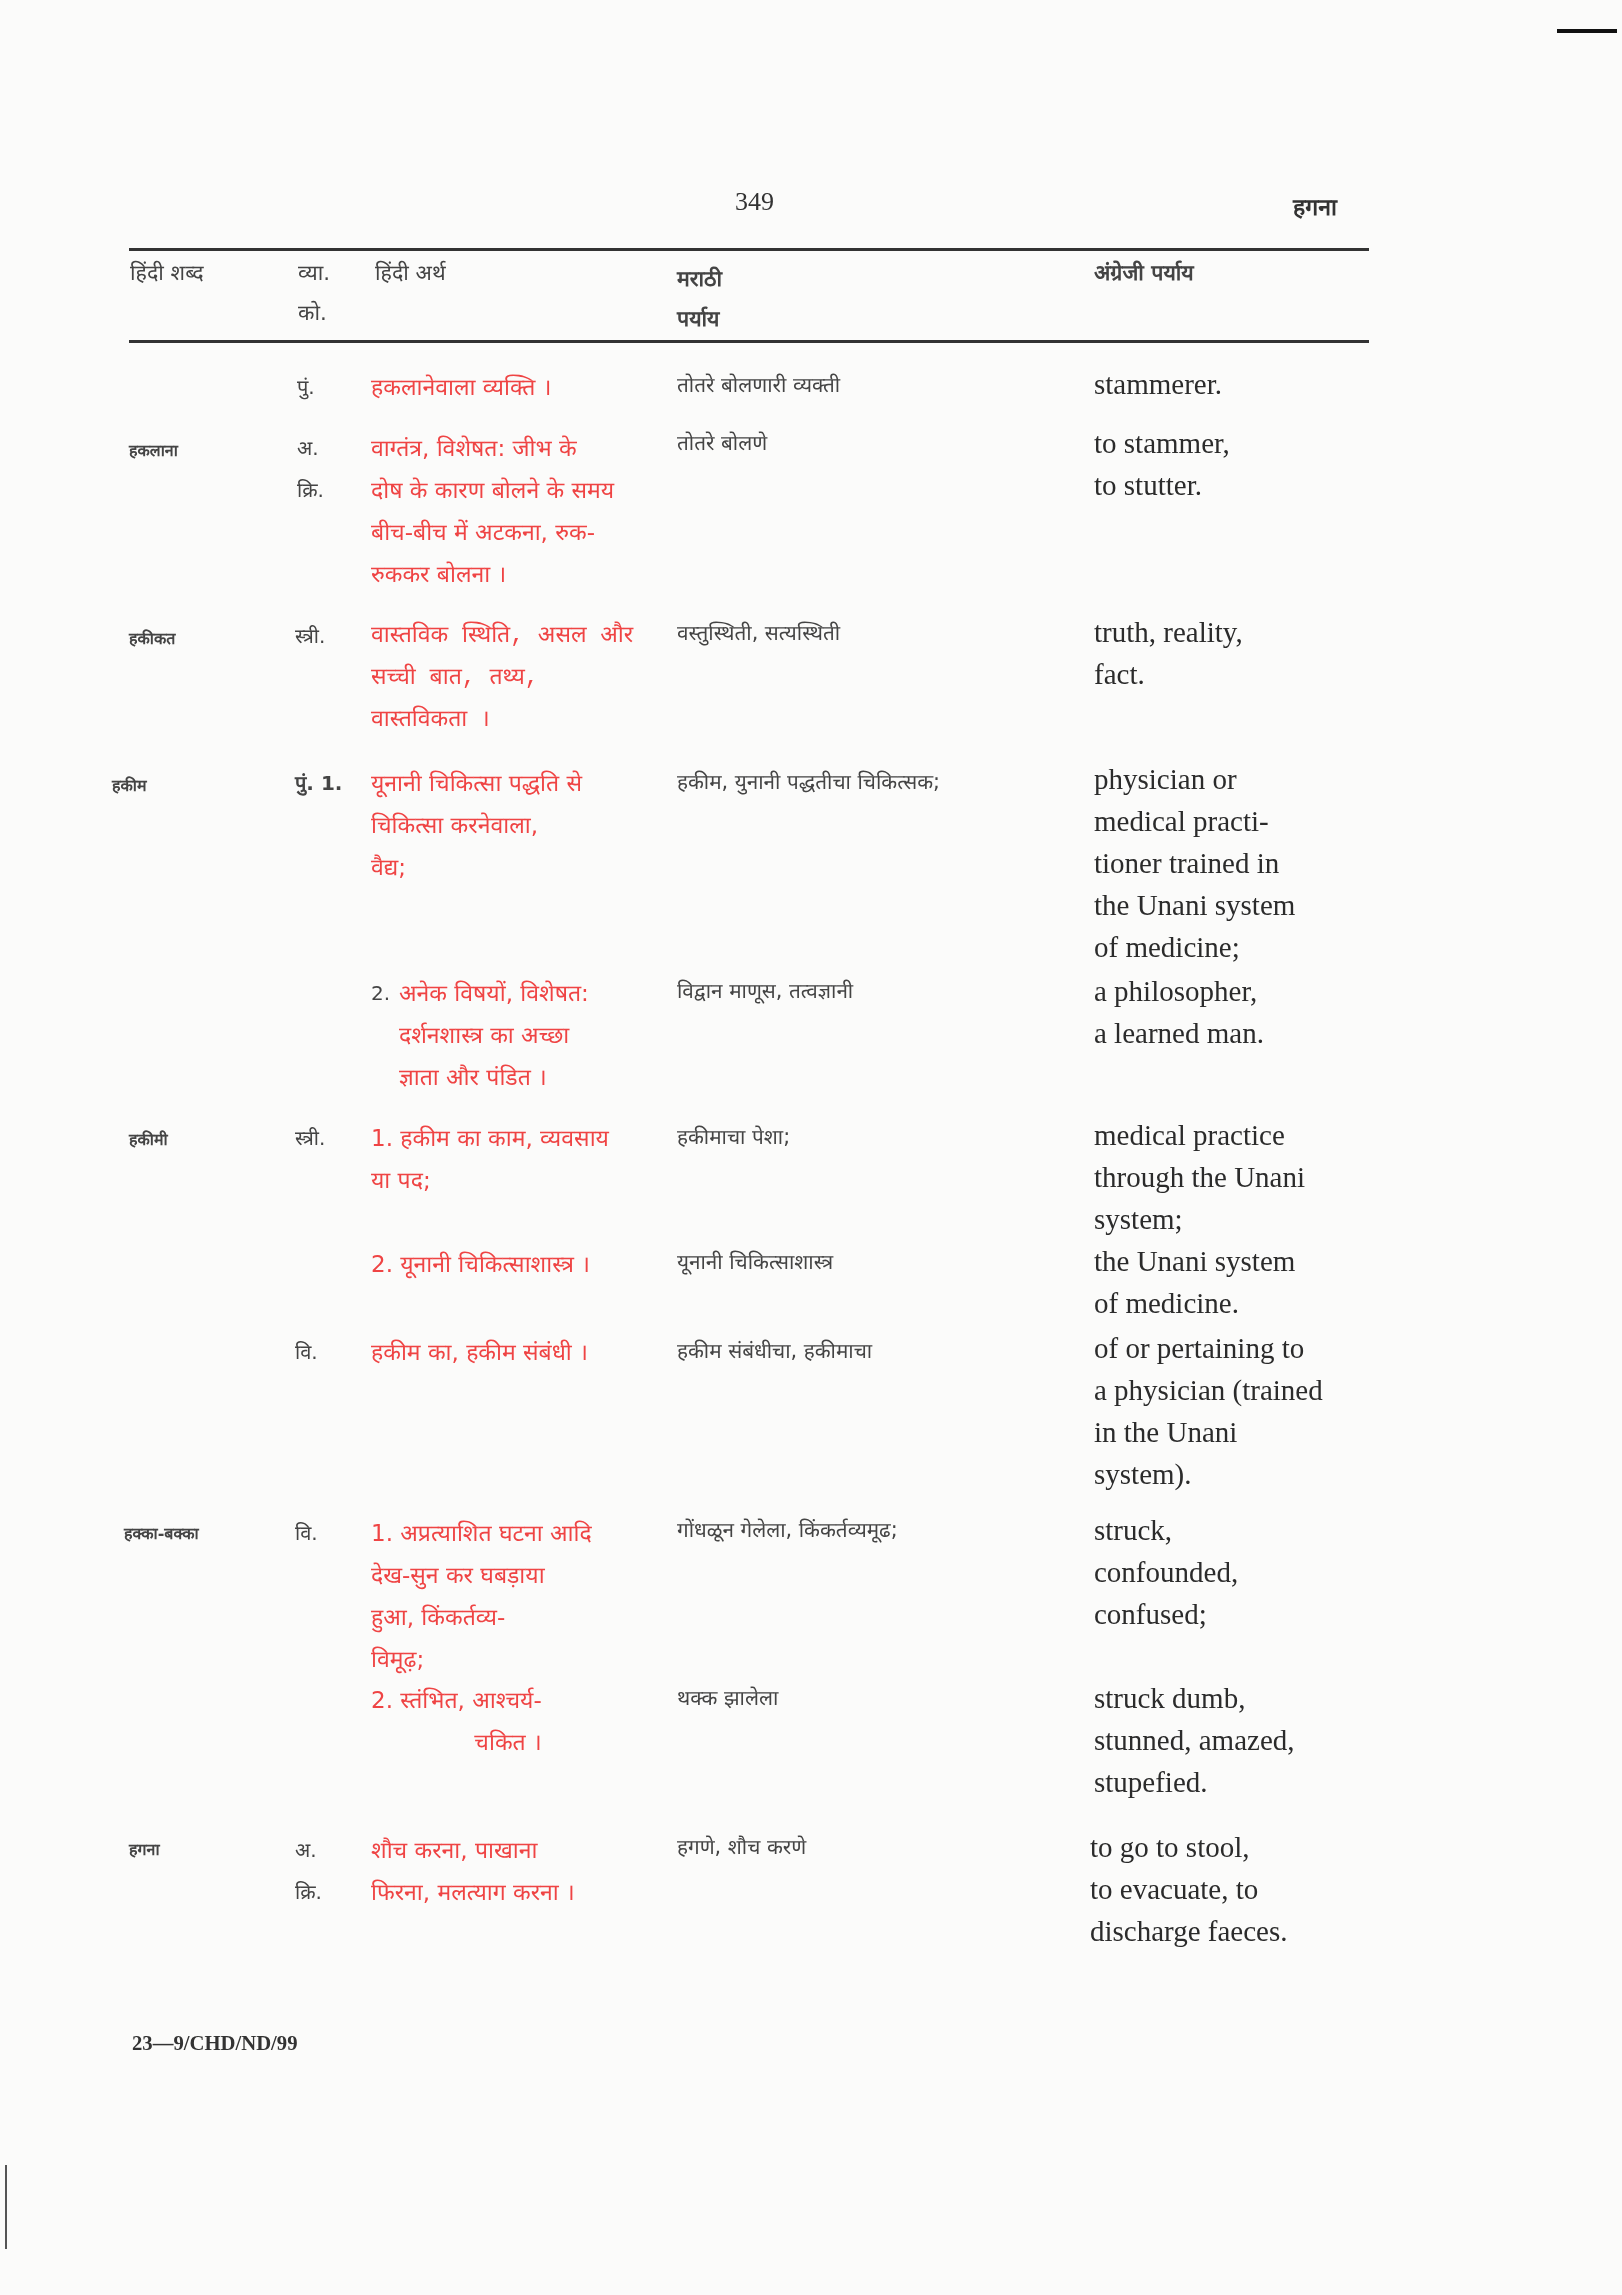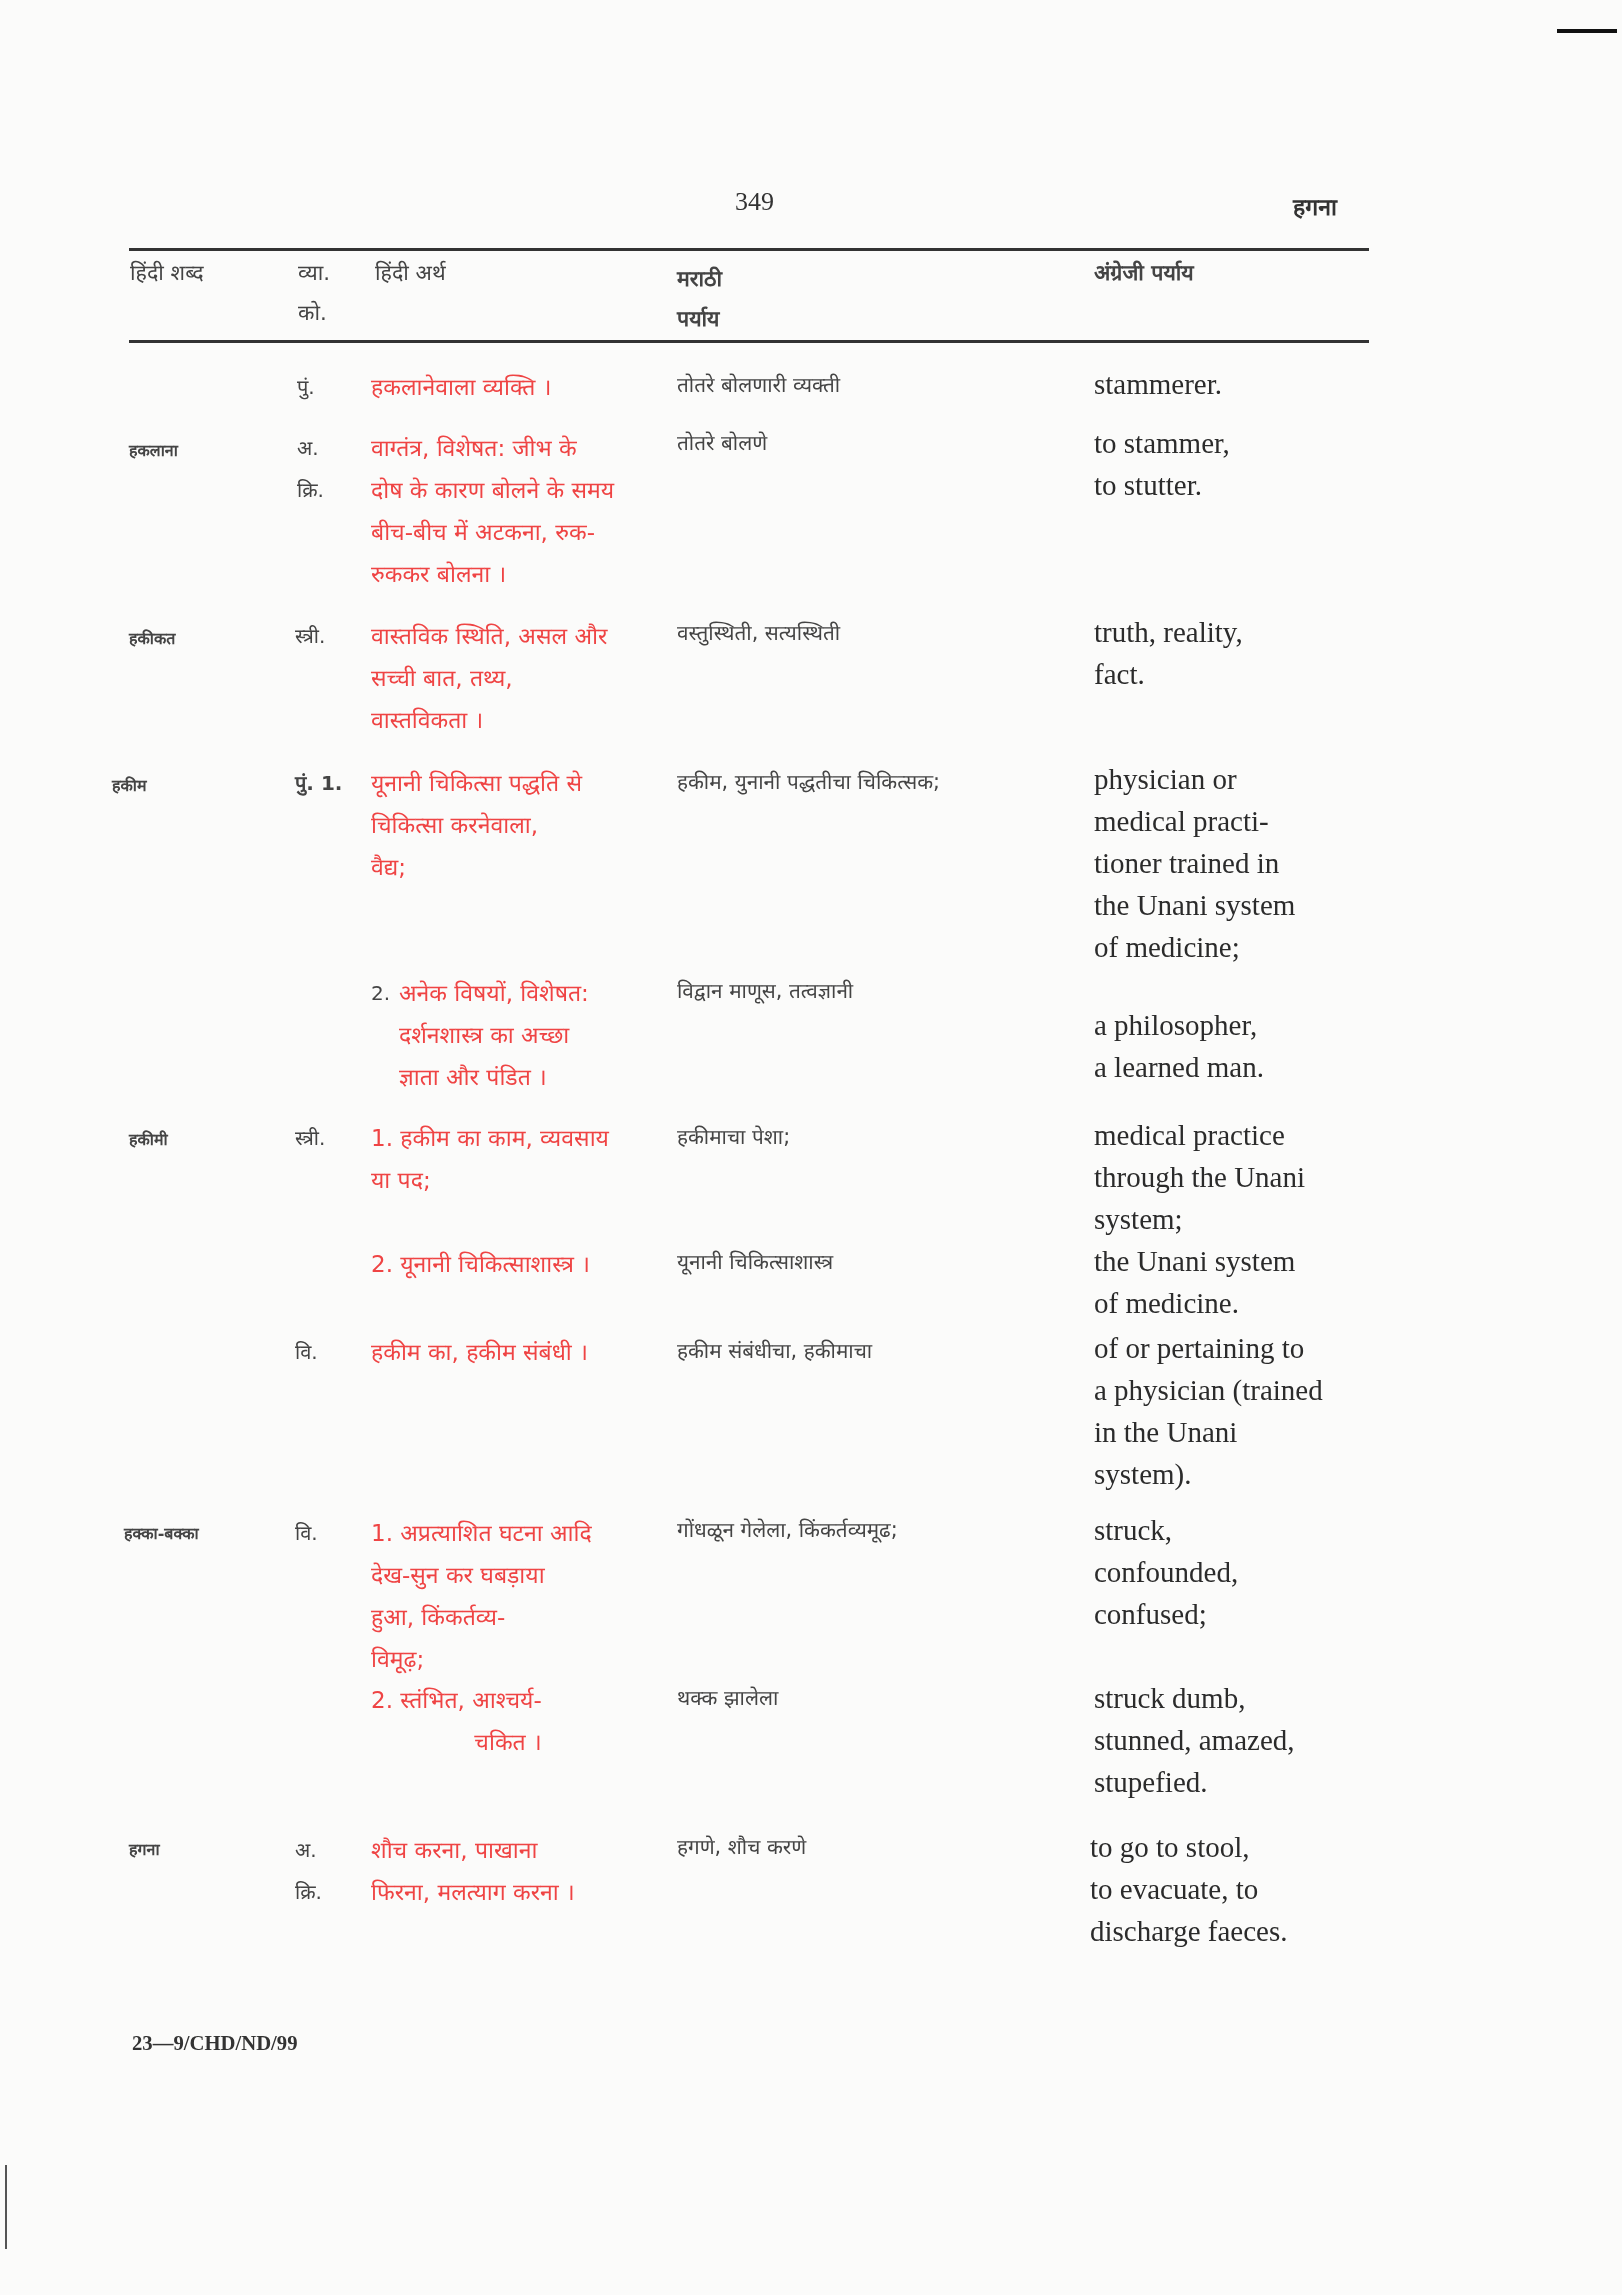--- a/index.html
+++ b/index.html
@@ -62,21 +62,21 @@
 बीच-बीच में अटकना, रुक-
 रुककर बोलना ।</div>
   <div class="cell mr" style="left:677px; top:422px;">तोतरे बोलणे</div>
   <div class="cell en" style="left:1094px; top:422px;">to stammer,
 to stutter.</div>
 </div>
 
 <div>
   <div class="cell hw" style="left:129px; top:618px;">हकीकत</div>
   <div class="cell gr" style="left:295px; top:615px;">स्त्री.</div>
-  <div class="cell hi" style="left:371px; top:615px;">वास्तविक स्थिति, असल और
+  <div class="cell hi" style="left:371px; top:615px;font-family:Liberation Mono, monospace;">वास्तविक स्थिति, असल और
 सच्ची बात, तथ्य,
 वास्तविकता ।</div>
   <div class="cell mr" style="left:677px; top:612px;">वस्तुस्थिती, सत्यस्थिती</div>
   <div class="cell en" style="left:1094px; top:611px;">truth, reality,
 fact.</div>
 </div>
 
 <div>
   <div class="cell hw" style="left:112px; top:765px;">हकीम</div>
   <div class="cell gr" style="left:295px; top:762px;font-weight:bold;">पुं. 1.</div>
@@ -90,21 +90,21 @@
 the Unani system
 of medicine;</div>
 </div>
 
 <div>
   <div class="cell gr" style="left:371px; top:972px;">2.</div>
   <div class="cell hi" style="left:399px; top:972px;">अनेक विषयों, विशेषत:
 दर्शनशास्त्र का अच्छा
 ज्ञाता और पंडित ।</div>
   <div class="cell mr" style="left:677px; top:970px;">विद्वान माणूस, तत्वज्ञानी</div>
-  <div class="cell en" style="left:1094px; top:970px;margin-top:34px;">a philosopher,
+  <div class="cell en" style="left:1094px; top:970px;">a philosopher,
 a learned man.</div>
 </div>
 
 <div>
   <div class="cell hw" style="left:129px; top:1119px;">हकीमी</div>
   <div class="cell gr" style="left:295px; top:1117px;">स्त्री.</div>
   <div class="cell hi" style="left:371px; top:1117px;">1. हकीम का काम, व्यवसाय
    या पद;</div>
   <div class="cell mr" style="left:677px; top:1116px;">हकीमाचा पेशा;</div>
   <div class="cell en" style="left:1094px; top:1114px;">medical practice

